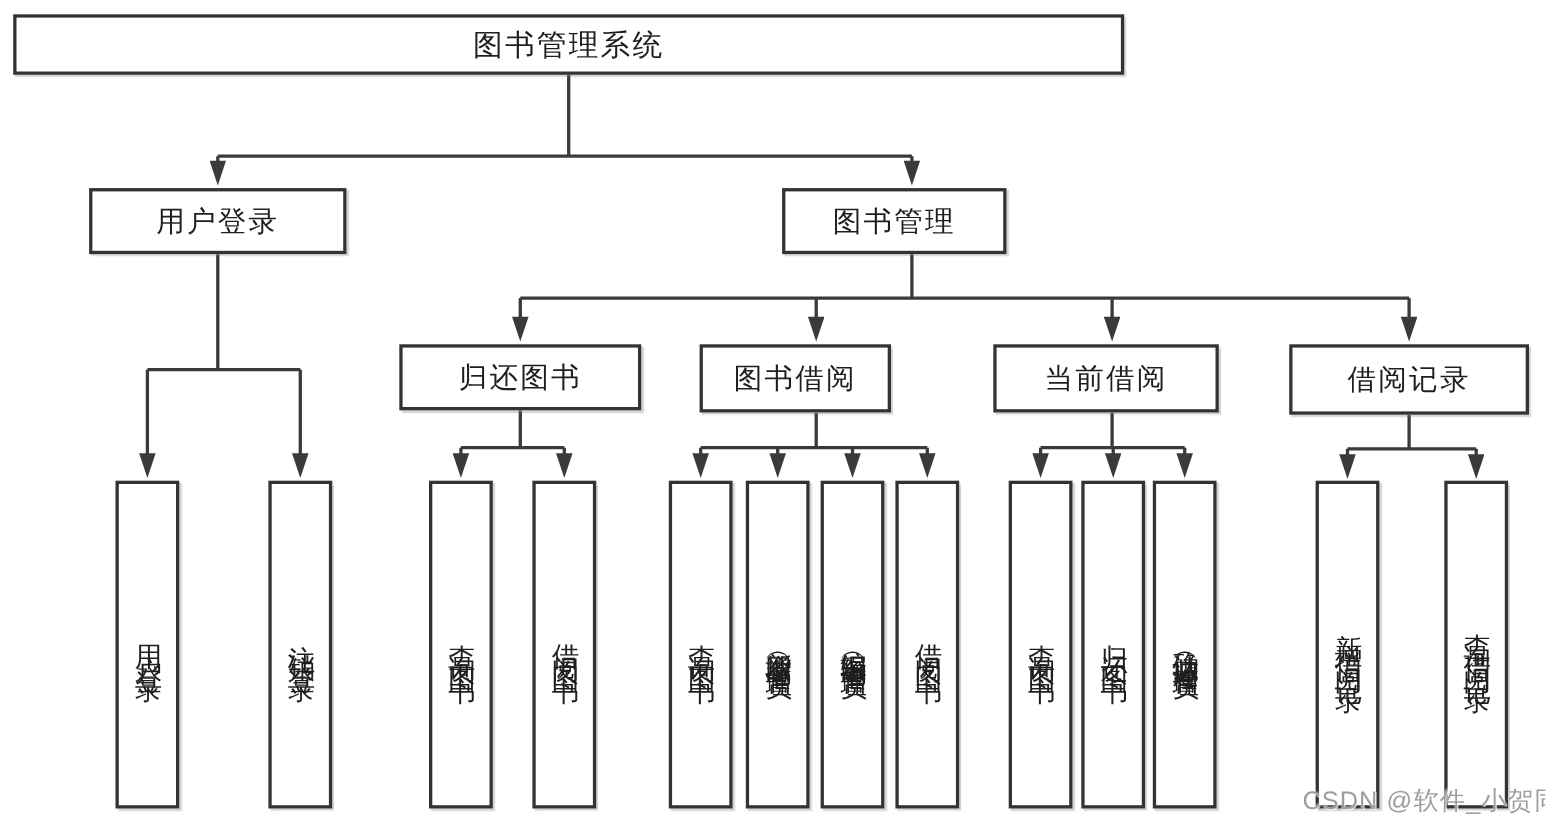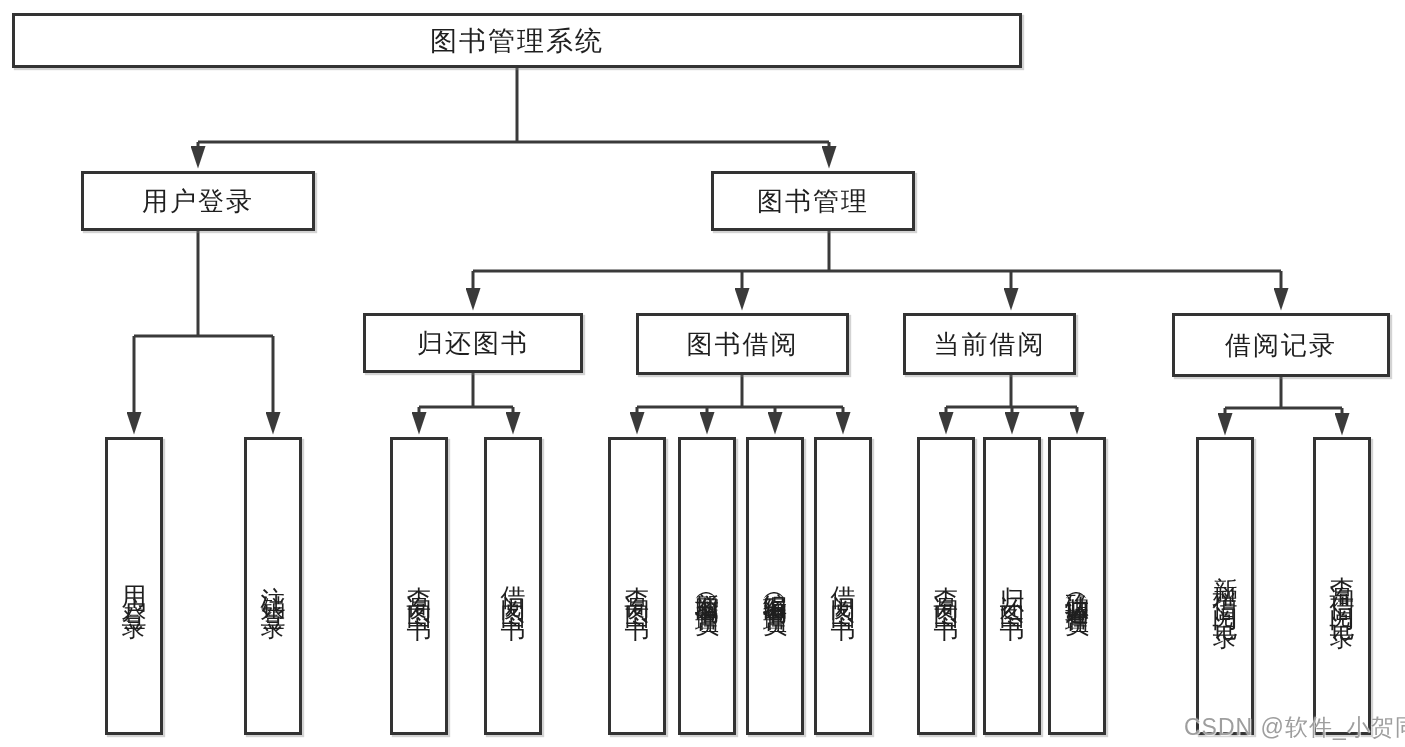--- a/index.html
+++ b/index.html
@@ -107,22 +107,22 @@
       <line x1="1342" y1="408" x2="1342" y2="414" marker-end="url(#arrow)"></line>
     </g>
   </svg>
 
   <div class="node h root-box" style="left:12px; top:13px; width:1010px; height:55px;">图书管理系统</div>
 
   <div class="node h" style="left:81px; top:171px; width:234px; height:60px;">用户登录</div>
   <div class="node h" style="left:711px; top:171px; width:204px; height:60px;">图书管理</div>
 
   <div class="node h" style="left:363px; top:313px; width:220px; height:60px;">归还图书</div>
-  <div class="node h" style="left:636px; top:313px; width:213px; height:62px;">图书借阅</div>
-  <div class="node h" style="left:903px; top:313px; width:173px; height:62px;">当前借阅</div>
+  <div class="node h" style="left:636px; top:313px; width:174px; height:62px;">图书借阅</div>
+  <div class="node h" style="left:903px; top:313px; width:205px; height:62px;">当前借阅</div>
   <div class="node h" style="left:1172px; top:313px; width:218px; height:64px;">借阅记录</div>
 
   <div class="node v" style="left:105px; top:437px; width:58px; height:298px;">
     <span class="vtext">用户登录</span>
   </div>
   <div class="node v" style="left:244px; top:437px; width:58px; height:298px;">
     <span class="vtext">注销登录</span>
   </div>
 
   <div class="node v" style="left:390px; top:437px; width:58px; height:298px;">

